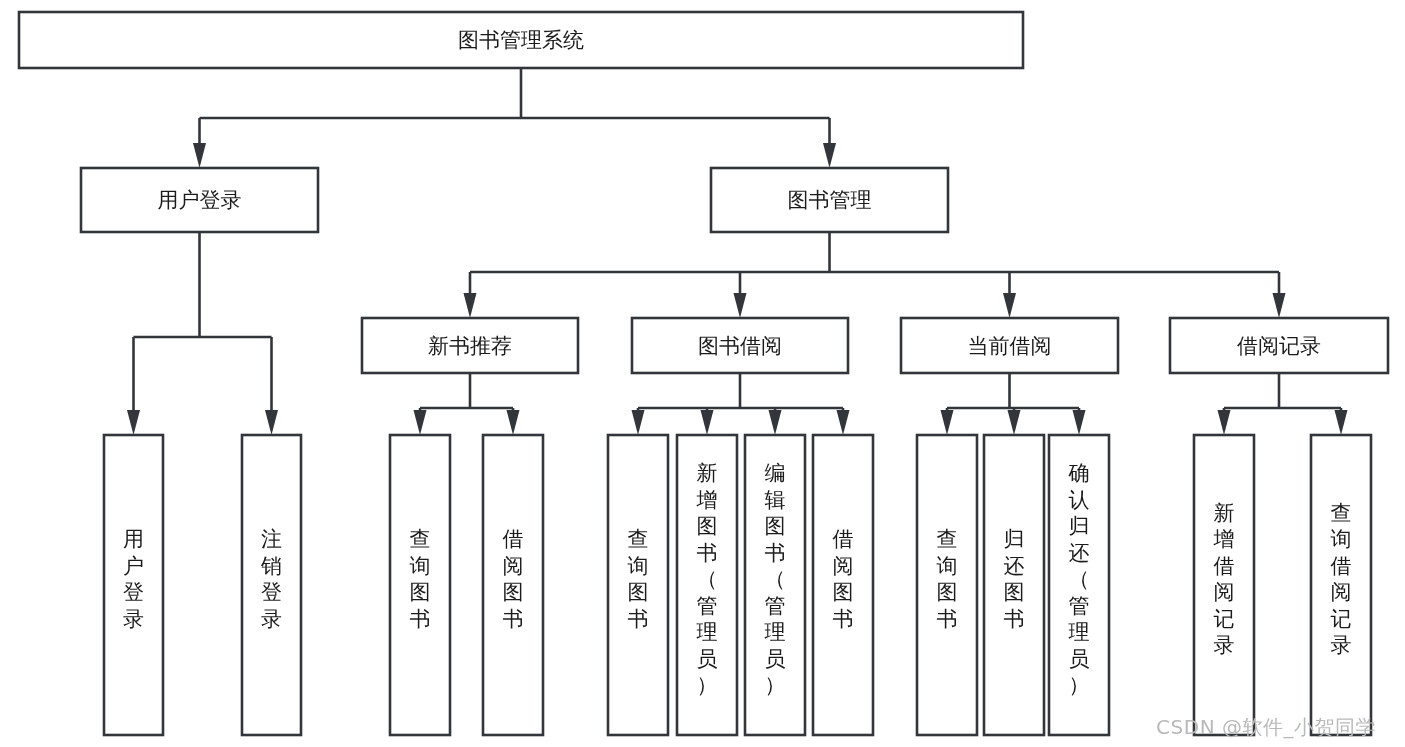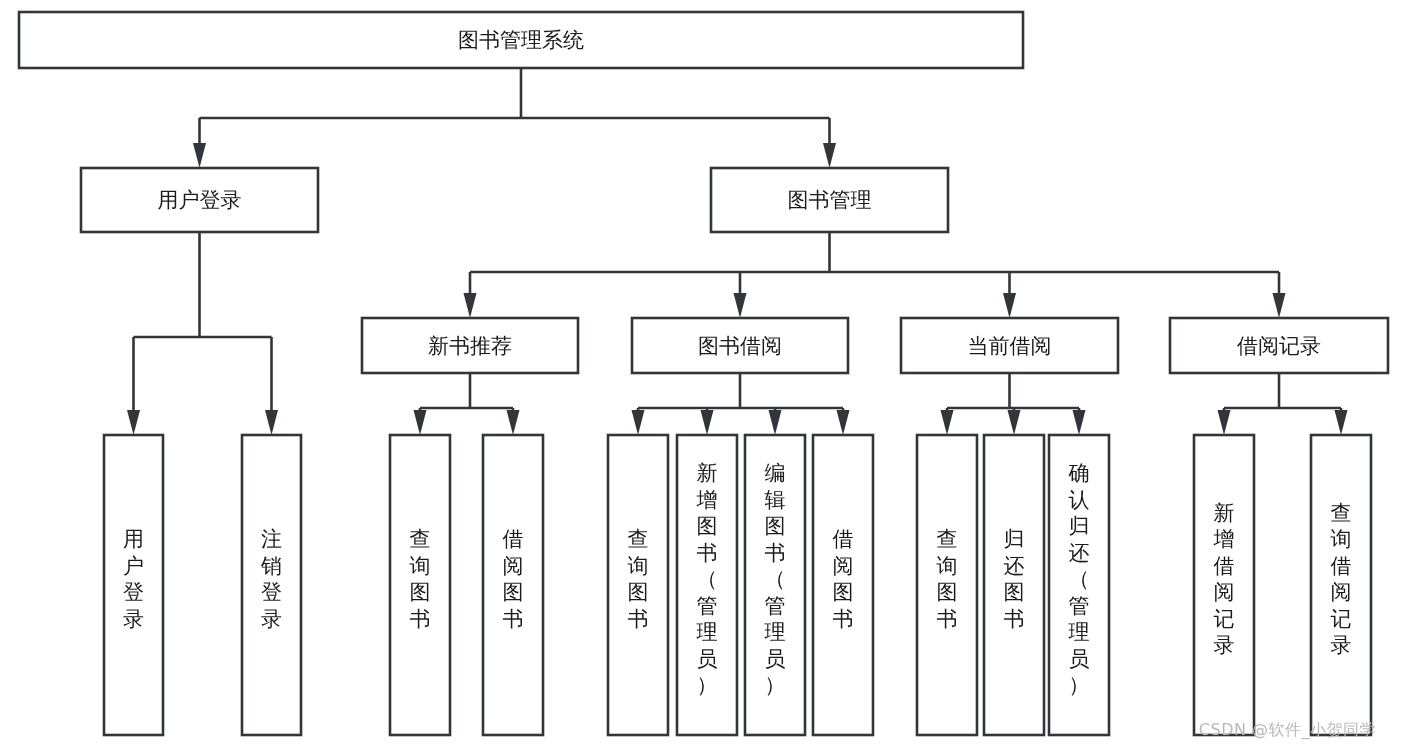--- a/index.html
+++ b/index.html
@@ -53,21 +53,21 @@
     font-family: "DejaVu Sans", "Liberation Sans", sans-serif;
     font-size: 21px;
     fill: #1b1b1b;
     text-anchor: middle;
   }
   .watermark {
     position: absolute;
     right: 8px;
     bottom: 6px;
     font-family: "DejaVu Sans", "Liberation Sans", sans-serif;
-    font-size: 16px;
+    font-size: 20px;
     color: #b9b9b9;
     letter-spacing: 0.5px;
     white-space: nowrap;
     user-select: none;
   }
 </style>
 </head>
 <body>
 
 <div id="diagram-root">

